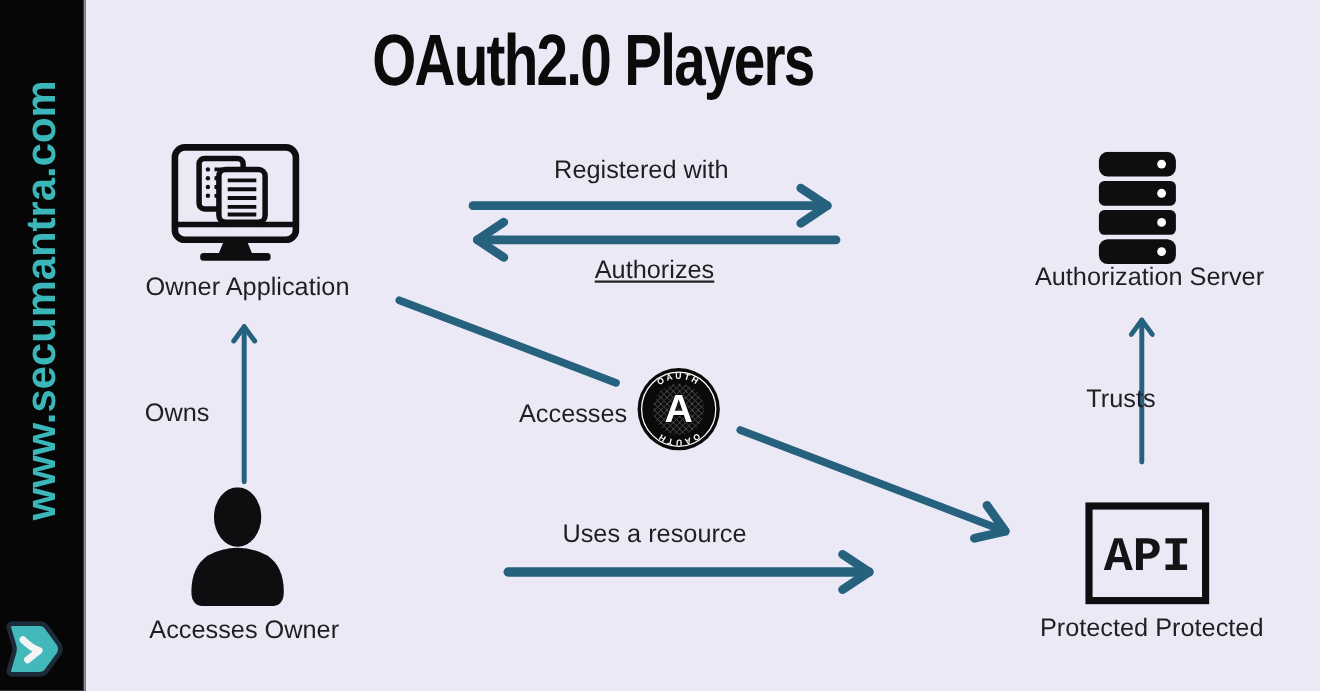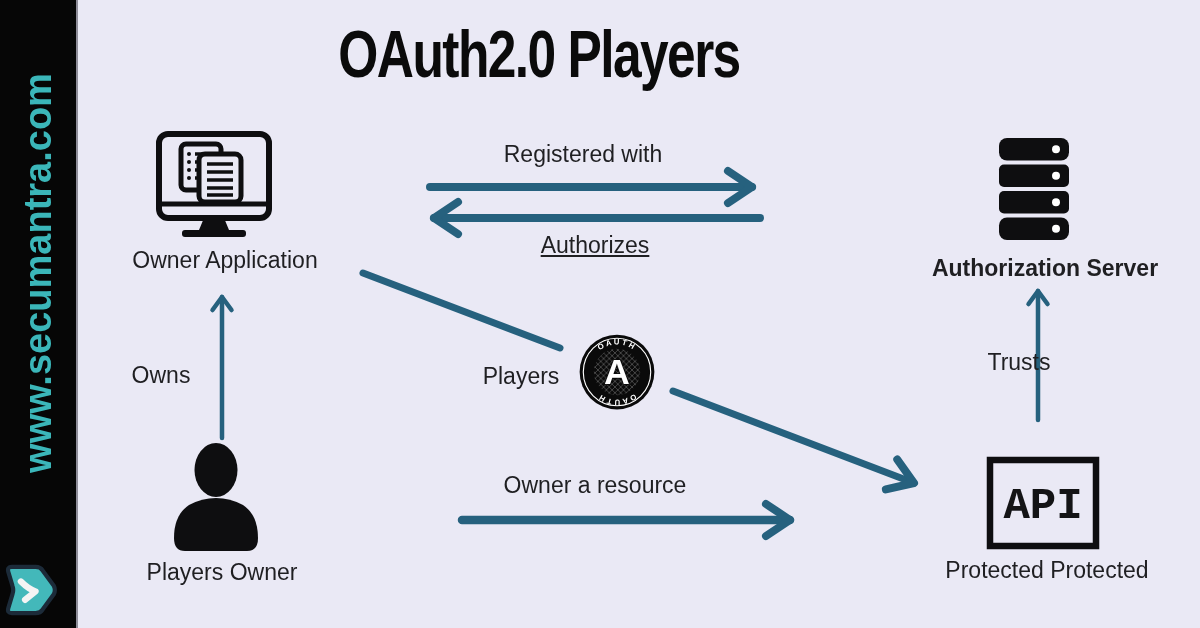--- a/index.html
+++ b/index.html
@@ -107,21 +107,21 @@
 <svg class="abs icon" style="left:998px;top:138px;" width="72" height="102" viewBox="0 0 72 102" xmlns="http://www.w3.org/2000/svg">
   <rect x="1" y="0" width="70" height="22.5" rx="8" fill="#0e0e10"></rect>
     <circle cx="58" cy="11.2" r="4" fill="#fff"></circle>
   <rect x="1" y="26.5" width="70" height="22.5" rx="5" fill="#0e0e10"></rect>
     <circle cx="58" cy="37.7" r="4" fill="#fff"></circle>
   <rect x="1" y="53" width="70" height="22.5" rx="5" fill="#0e0e10"></rect>
     <circle cx="58" cy="64.2" r="4" fill="#fff"></circle>
   <rect x="1" y="79.5" width="70" height="22.5" rx="8" fill="#0e0e10"></rect>
     <circle cx="58" cy="90.7" r="4" fill="#fff"></circle>
 </svg>
-<div class="node-label" style="left:1045px;top:255px;font-weight:bold;">Authorization Server</div>
+<div class="node-label" style="left:1045px;top:238px;">Authorization Server</div>
 
 <svg class="abs icon" style="left:578px;top:333px;" width="78" height="78" viewBox="0 0 96 96" xmlns="http://www.w3.org/2000/svg">
   <defs>
     <pattern id="hatch" width="7" height="7" patternUnits="userSpaceOnUse">
       <path d="M0,0 L7,7 M7,0 L0,7" stroke="#5c5c5c" stroke-width="0.9"></path>
     </pattern>
     <path id="arcTop" d="M18,32 A34,34 0 0 1 78,32" fill="none"></path>
     <path id="arcBot" d="M78,64 A34,34 0 0 1 18,64" fill="none"></path>
   </defs>
   <circle cx="48" cy="48" r="46" fill="#0a0a0a"></circle>
@@ -133,26 +133,26 @@
   <text font-size="9.5" font-weight="bold" fill="#ffffff" letter-spacing="2.5" font-family="Liberation Sans, sans-serif">
     <textPath href="#arcBot" startOffset="50%" text-anchor="middle">OAUTH</textPath>
   </text>
   <text x="48" y="62.5" text-anchor="middle" font-size="44" font-weight="900" fill="#ffffff" stroke="#0a0a0a" stroke-width="2" paint-order="stroke" font-family="Liberation Sans, sans-serif">A</text>
 </svg>
 
 <svg class="abs icon" style="left:172px;top:443px;" width="88" height="108" viewBox="0 0 88 108" xmlns="http://www.w3.org/2000/svg">
   <ellipse cx="44" cy="27" rx="21.5" ry="27" fill="#0e0e10"></ellipse>
   <path d="M13,108 L75,108 Q86,108 86,95 Q86,72 71,62 Q58,55 44,55 Q30,55 17,62 Q2,72 2,95 Q2,108 13,108 Z" fill="#0e0e10"></path>
 </svg>
-<div class="node-label" style="left:222px;top:559px;">Players Owner</div>
+<div class="node-label" style="left:222px;top:559px;">Accesses Owner</div>
 
 <svg class="abs icon" style="left:986px;top:456px;" width="114" height="94" viewBox="0 0 114 94" xmlns="http://www.w3.org/2000/svg">
   <rect x="4" y="4" width="106" height="86" fill="none" stroke="#0e0e10" stroke-width="6.5"></rect>
   <text x="57" y="62" text-anchor="middle" font-size="44" font-weight="bold" font-family="Liberation Mono, monospace" fill="#141416">API</text>
 </svg>
 <div class="node-label" style="left:1047px;top:557px;">Protected Protected</div>
 
 <div class="rel-label" style="left:583px;top:141px;">Registered with</div>
 <div class="rel-label" style="left:595px;top:232px;text-decoration:underline;">Authorizes</div>
 <div class="rel-label" style="left:161px;top:362px;">Owns</div>
 <div class="rel-label" style="left:986px;top:349px;margin-left:33px;">Trusts</div>
-<div class="rel-label" style="left:521px;top:363px;">Players</div>
-<div class="rel-label" style="left:595px;top:472px;">Owner a resource</div>
+<div class="rel-label" style="left:521px;top:363px;">Accesses</div>
+<div class="rel-label" style="left:595px;top:472px;">Uses a resource</div>
 
 </body></html>

